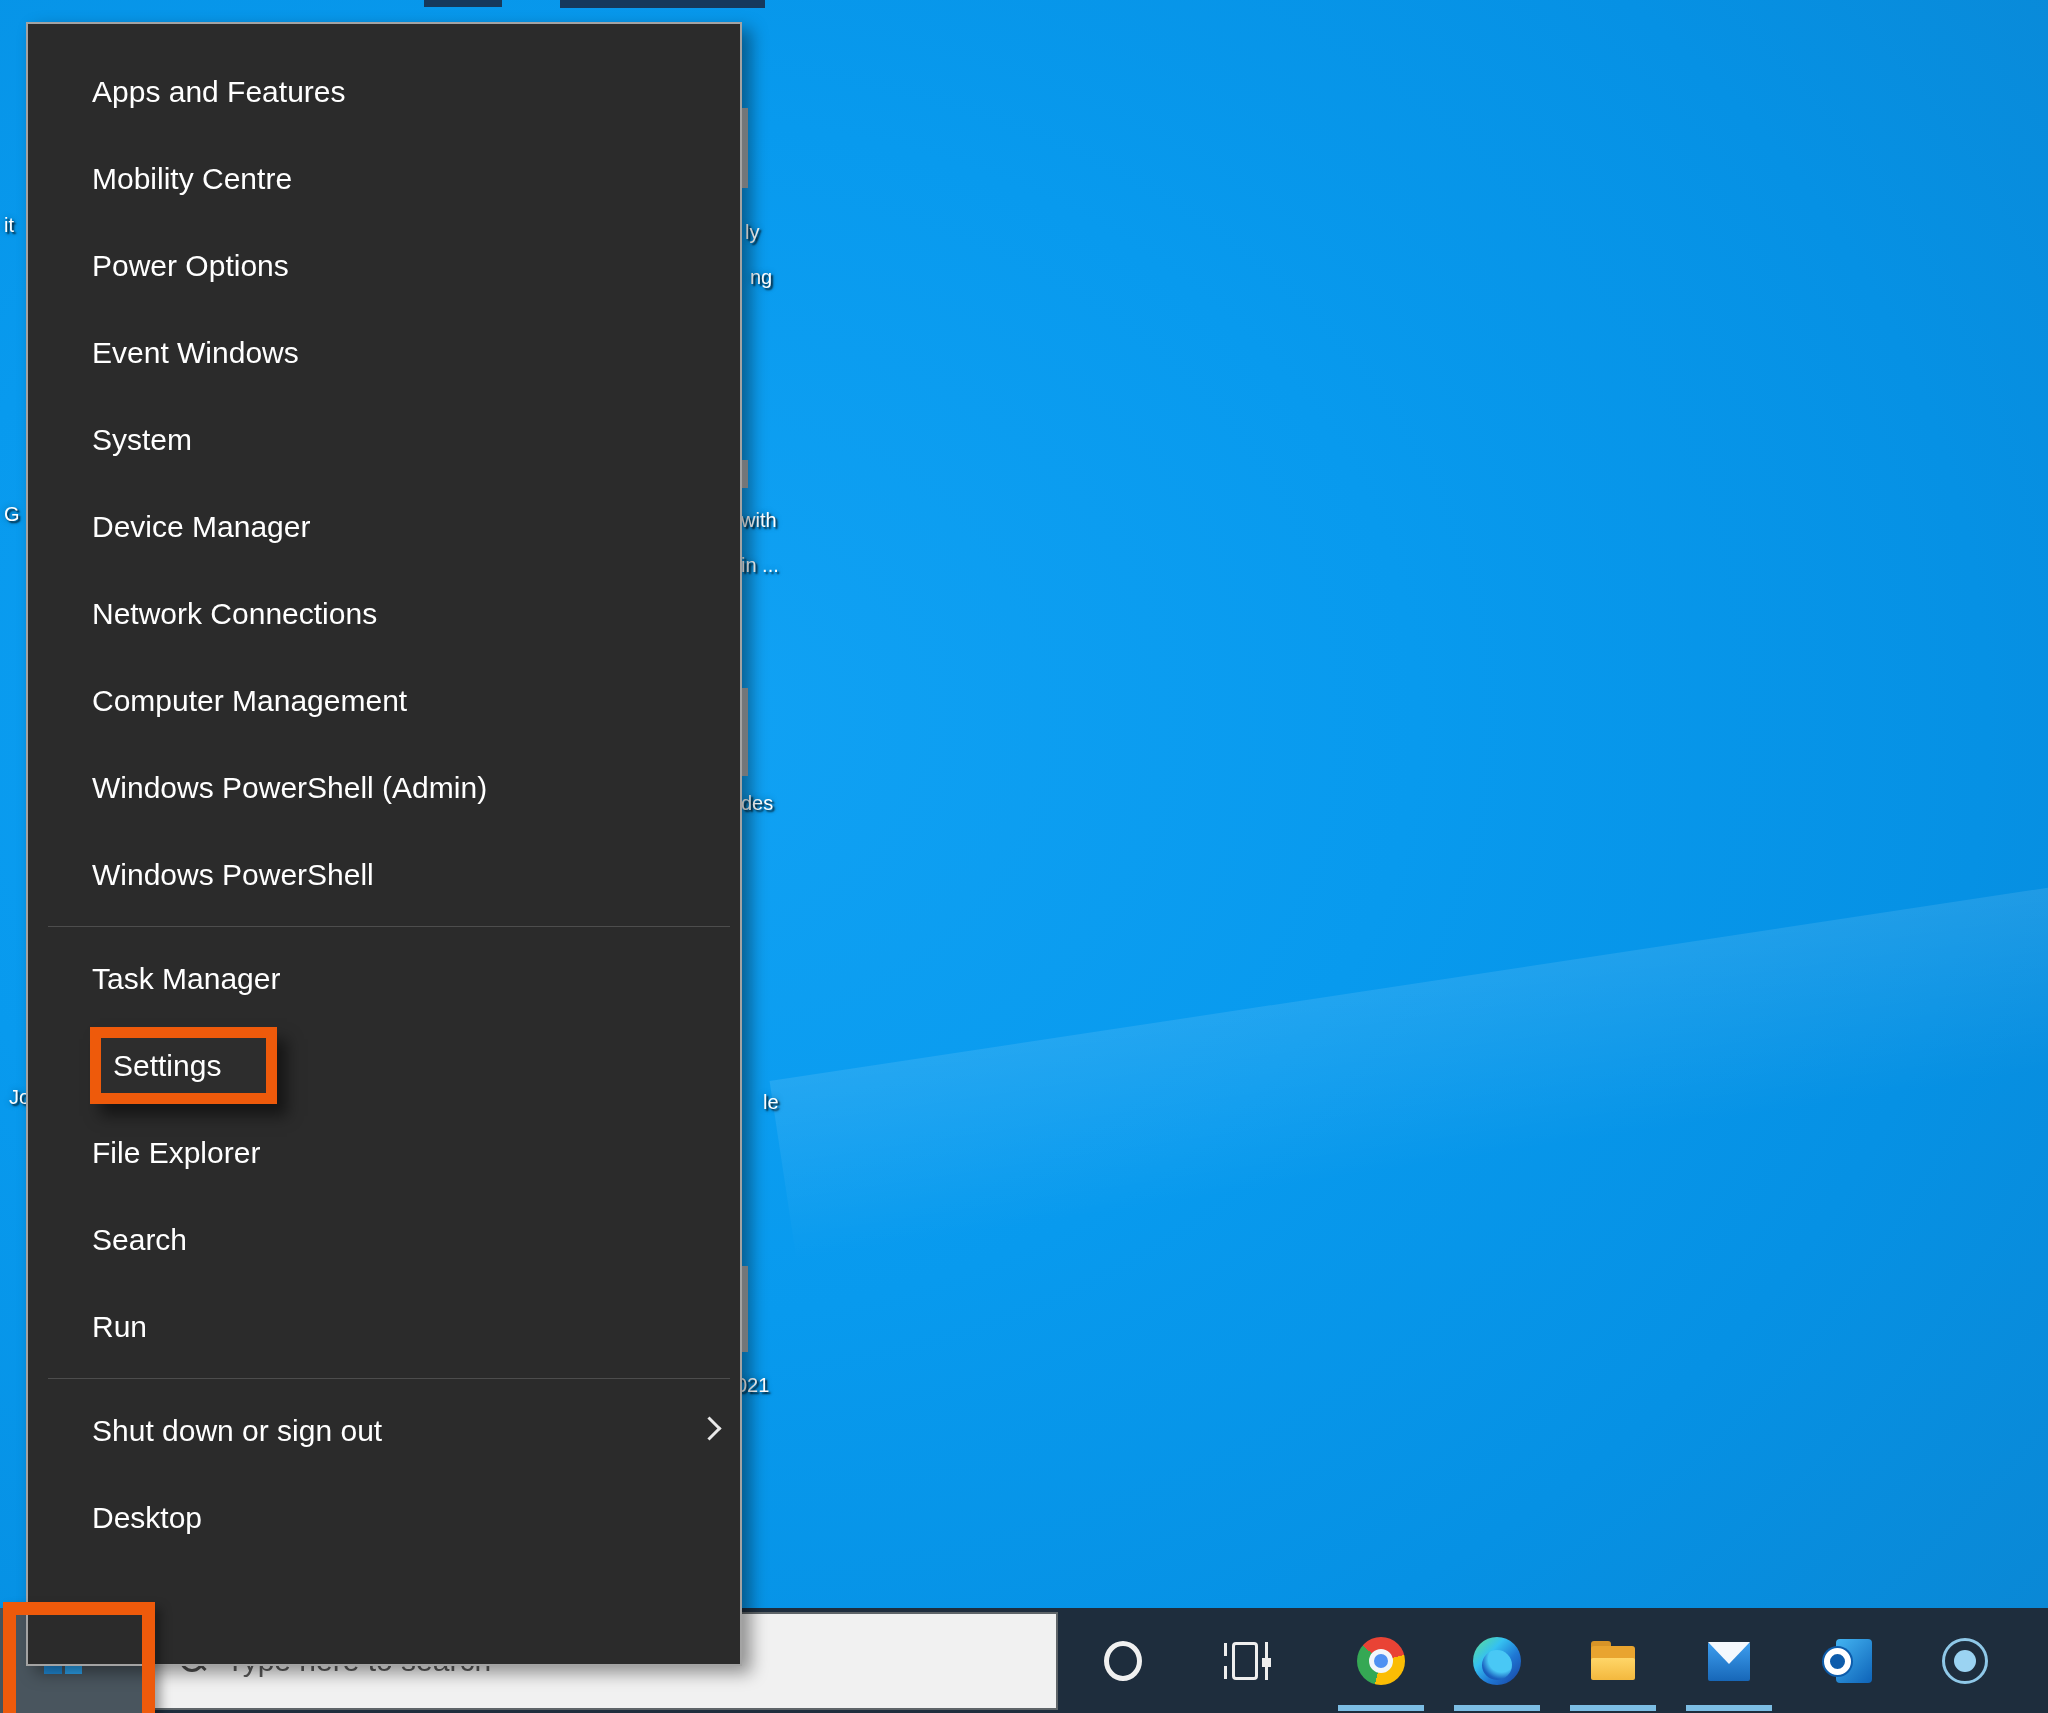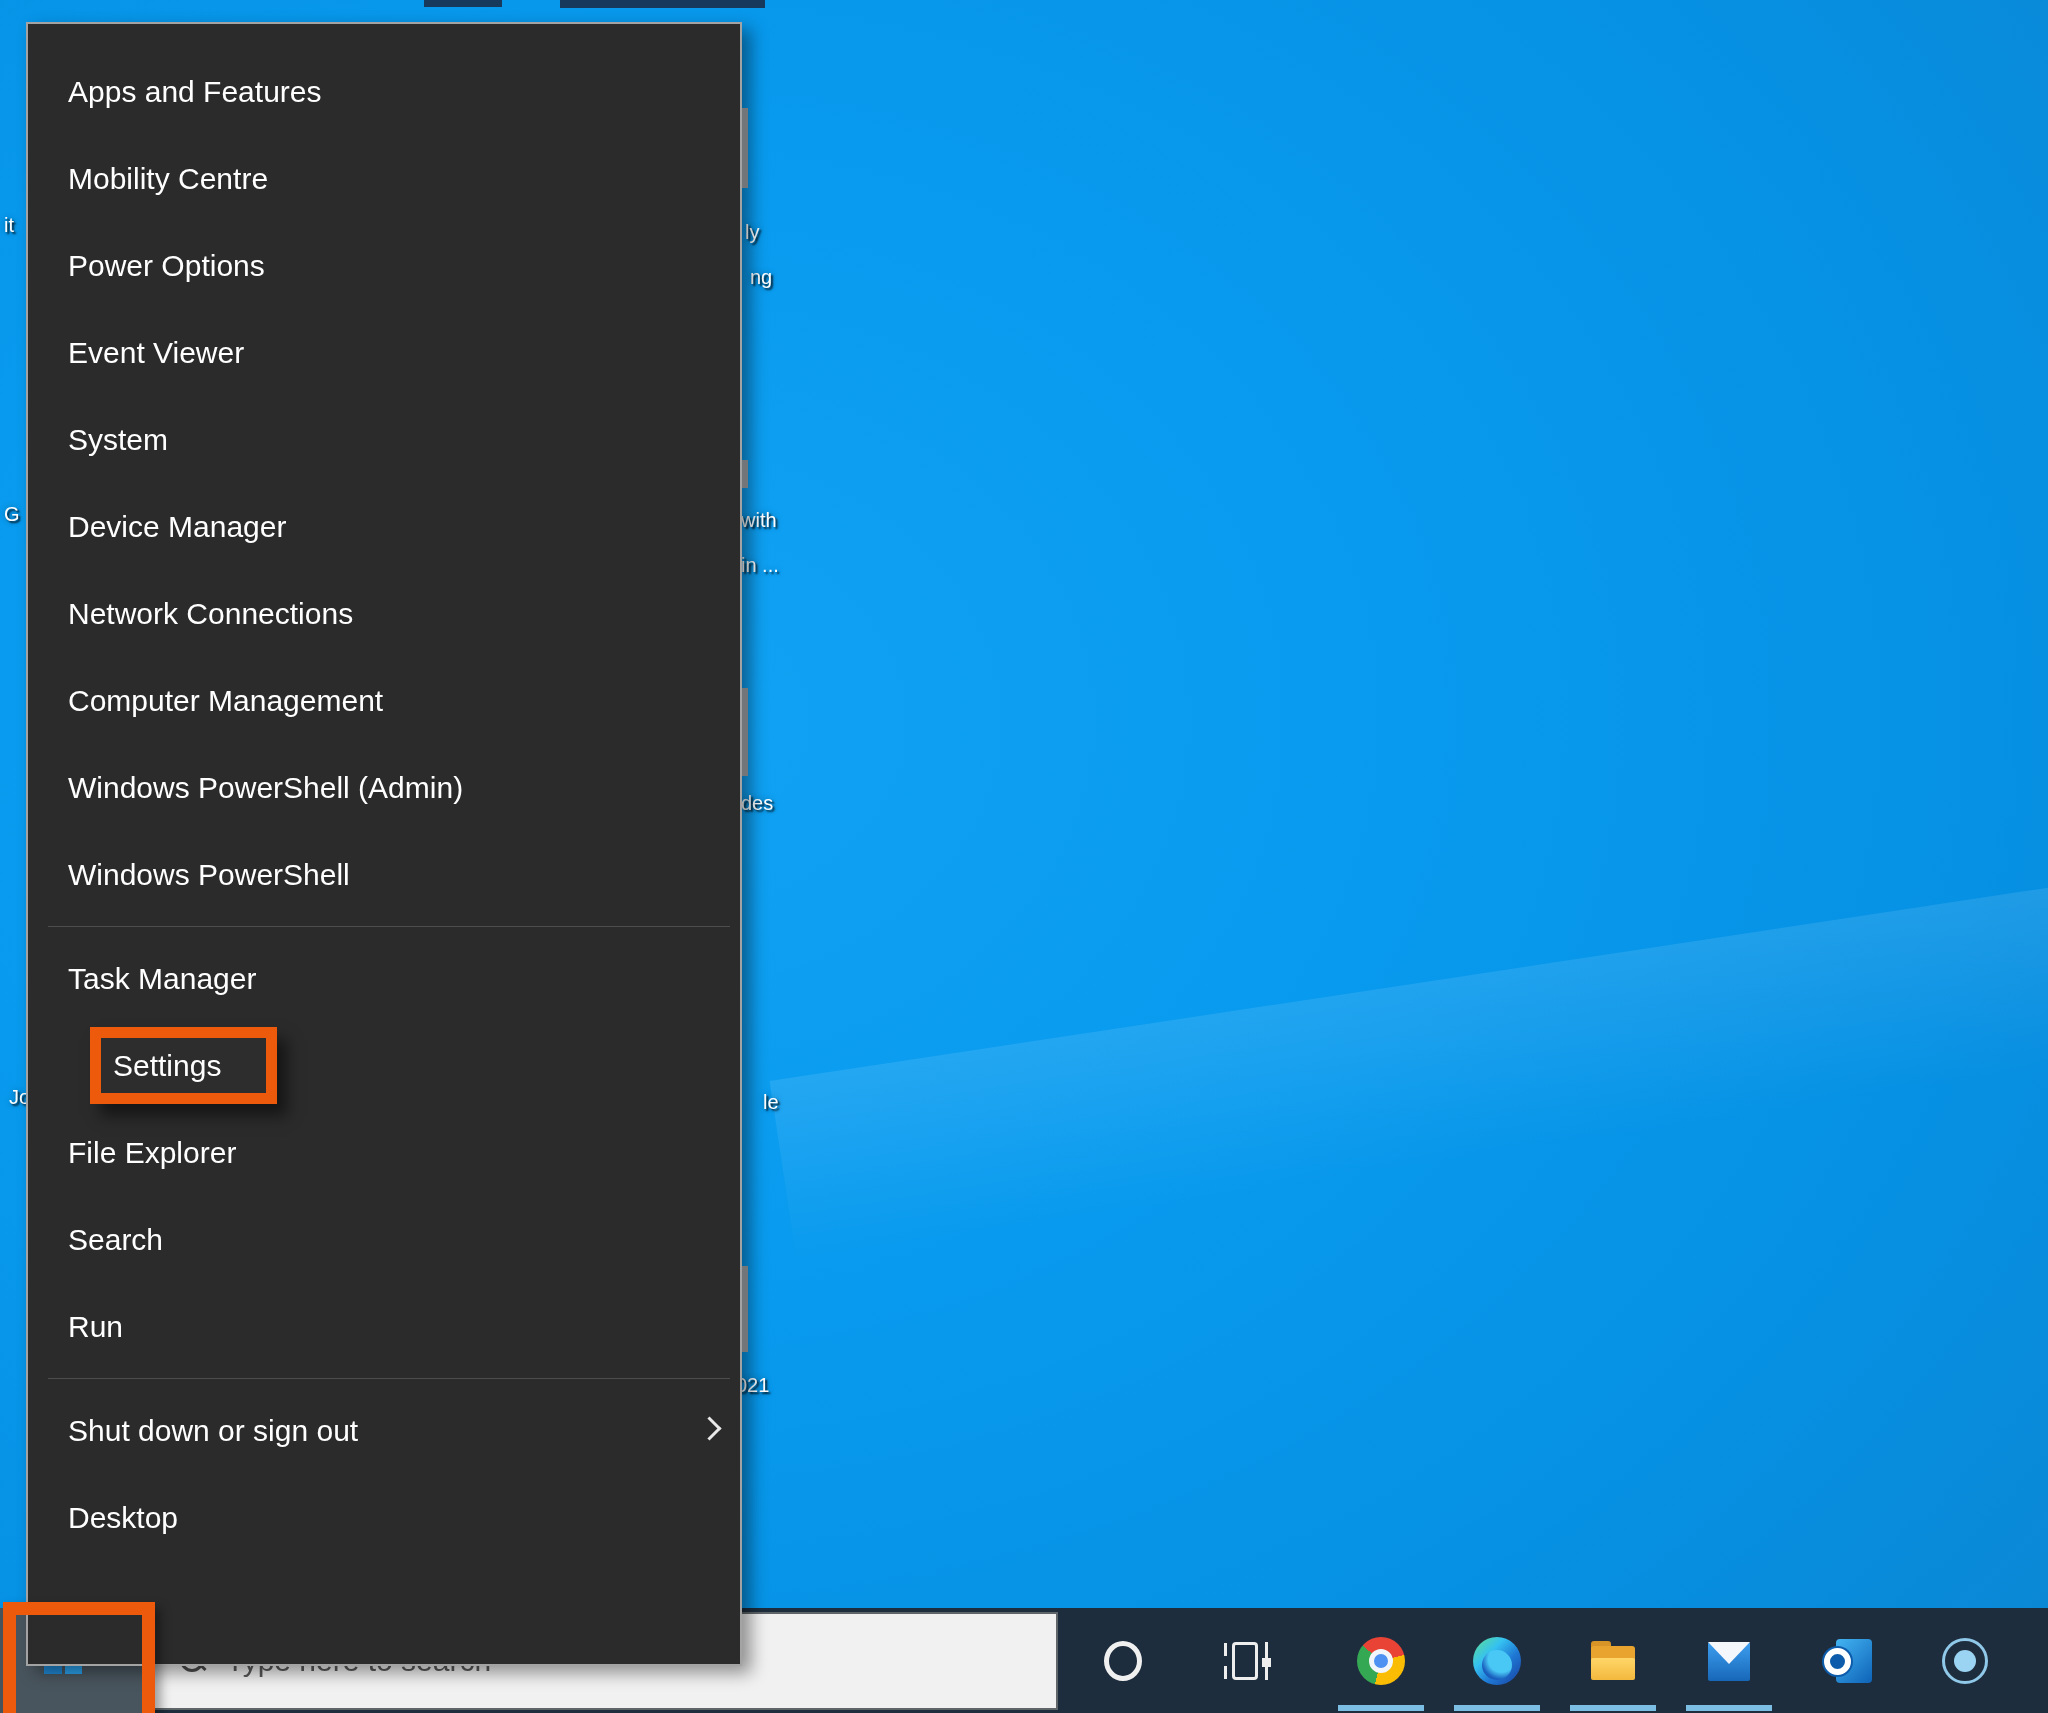--- a/index.html
+++ b/index.html
@@ -98,21 +98,21 @@
   .rec-dot  { position:absolute; left:13px; top:13px; width:22px; height:22px; border-radius:50%; background:#9bd3f2; }
 
   .tb-underline { position:absolute; top:97px; height:6px; width:86px; background:#7cbde4; z-index:11; }
   .u-chrome { left:1338px; } .u-edge { left:1454px; } .u-explorer { left:1570px; } .u-mail { left:1686px; }
 
   
   .winx-menu { position:absolute; left:26px; top:22px; width:716px; height:1644px; z-index:30;
                background:#2b2b2b; border:2px solid #a3a3a3; padding-top:24px;
                box-shadow:9px 7px 16px rgba(0,0,0,0.40); }
   .menu-item { position:relative; height:87px; display:flex; align-items:center;
-               padding-left:40px; color:#ffffff; font-size:30px; cursor:default; }
+               padding-left:64px; color:#ffffff; font-size:30px; cursor:default; }
   .menu-divider { border:none; border-top:1px solid #4d4d4d; margin:8px 10px 8px 20px; }
 
   .menu-item.settings-item { padding-left:0; }
   .settings-highlight { position:absolute; left:62px; top:5px; width:187px; height:77px;
                         border:11px solid #ee5a0b; background:#2d2d2d; display:flex; align-items:center;
                         padding-left:12px; box-shadow:10px 12px 14px rgba(0,0,0,0.50); }
   .submenu-chevron { position:absolute; right:22px; top:33px; width:17px; height:17px;
                      border-top:3px solid #e9e9e9; border-right:3px solid #e9e9e9; transform:rotate(45deg); }
 
   
@@ -199,21 +199,21 @@
     <span class="tb-underline u-chrome"></span>
     <span class="tb-underline u-edge"></span>
     <span class="tb-underline u-explorer"></span>
     <span class="tb-underline u-mail"></span>
   </div>
 
   <div class="winx-menu">
     <div class="menu-item">Apps and Features</div>
     <div class="menu-item">Mobility Centre</div>
     <div class="menu-item">Power Options</div>
-    <div class="menu-item">Event Viewer</div>
+    <div class="menu-item">Event Windows</div>
     <div class="menu-item">System</div>
     <div class="menu-item">Device Manager</div>
     <div class="menu-item">Network Connections</div>
     <div class="menu-item">Computer Management</div>
     <div class="menu-item">Windows PowerShell (Admin)</div>
     <div class="menu-item">Windows PowerShell</div>
 
     <hr class="menu-divider">
 
     <div class="menu-item">Task Manager</div>

